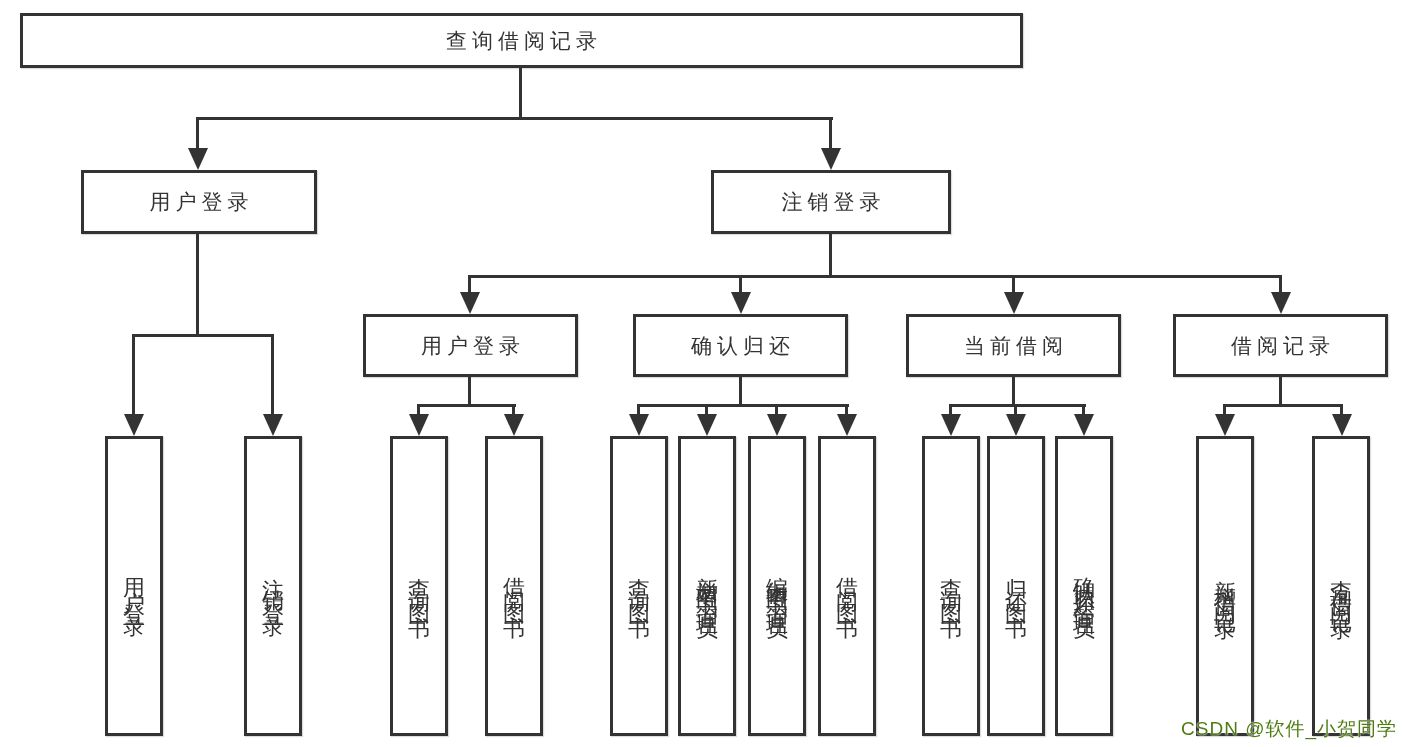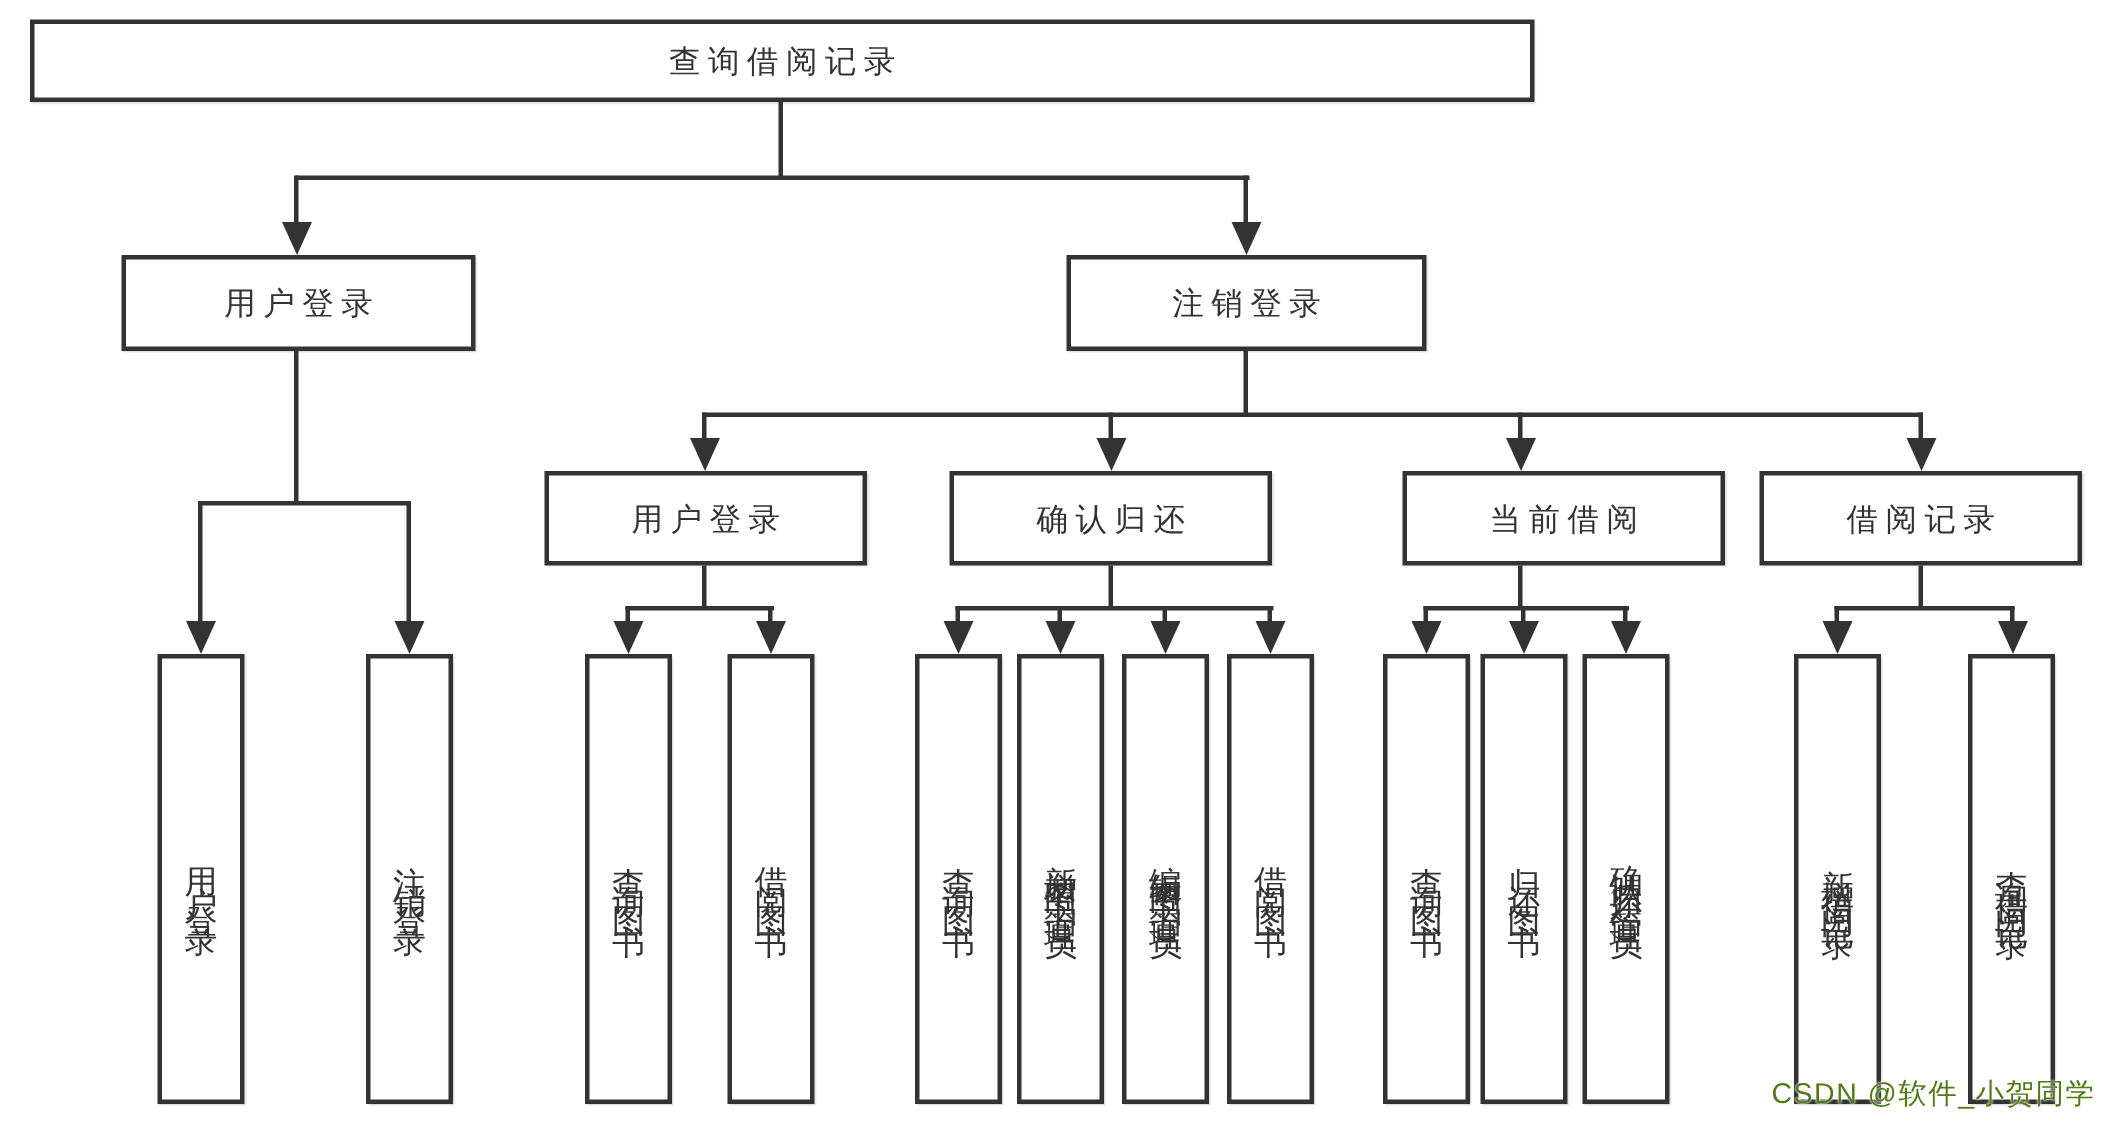--- a/index.html
+++ b/index.html
@@ -104,21 +104,21 @@
   <div class="arrow" style="left:1004px; top:292px;"></div>
   <div class="line" style="left:1279px; top:275px; width:3px; height:18px;"></div>
   <div class="arrow" style="left:1271px; top:292px;"></div>
 
   <div class="box" style="left:363px; top:314px; width:215px; height:63px;">
     <span class="hlabel">用户登录</span>
   </div>
   <div class="box" style="left:633px; top:314px; width:215px; height:63px;">
     <span class="hlabel">确认归还</span>
   </div>
-  <div class="box" style="left:906px; top:314px; width:215px; height:63px;margin-left:29px;">
+  <div class="box" style="left:906px; top:314px; width:215px; height:63px;">
     <span class="hlabel">当前借阅</span>
   </div>
   <div class="box" style="left:1173px; top:314px; width:215px; height:63px;">
     <span class="hlabel">借阅记录</span>
   </div>
 
   <div class="line" style="left:468px; top:377px; width:3px; height:29px;"></div>
   <div class="line" style="left:417px; top:404px; width:99px; height:3px;"></div>
   <div class="line" style="left:417px; top:404px; width:3px; height:12px;"></div>
   <div class="arrow" style="left:409px; top:414px;"></div>

